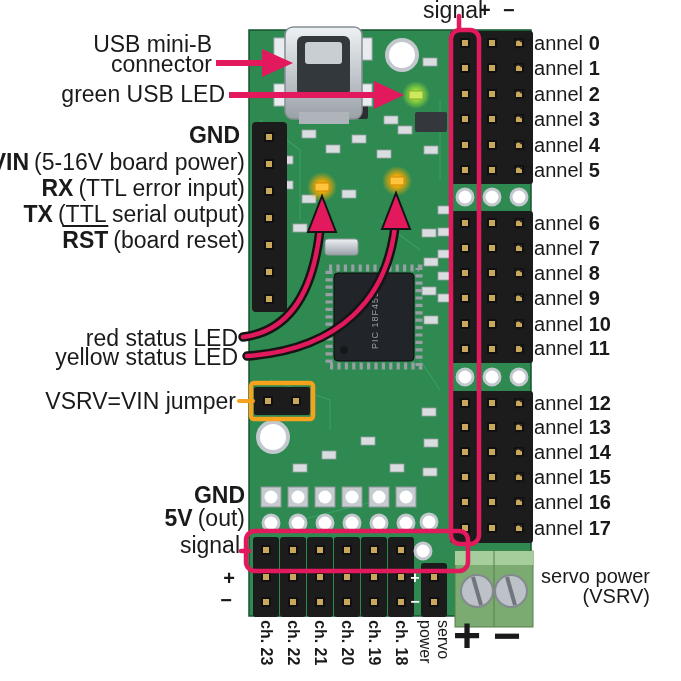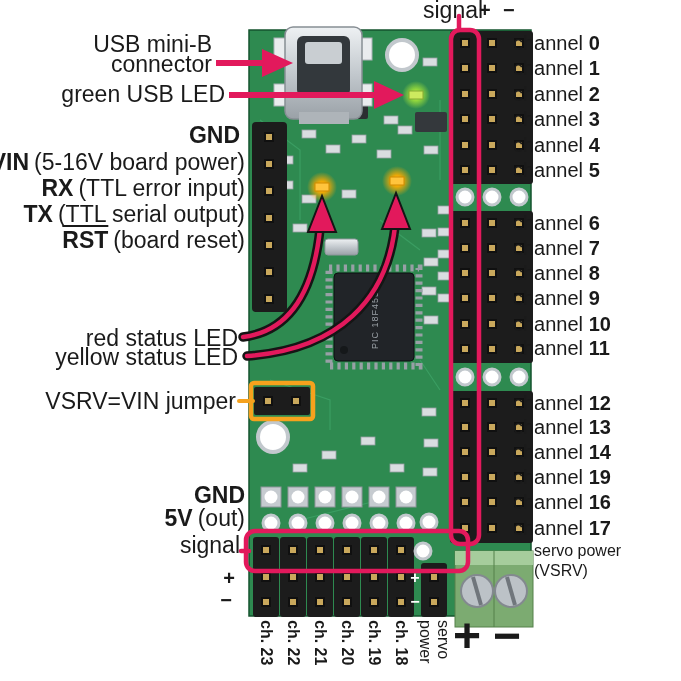--- a/index.html
+++ b/index.html
@@ -11,21 +11,21 @@
   .r{text-align:center;}
   .d{margin-left:5px;}
   .ov{text-decoration:overline;margin-left:8px;}
   .bold{font-weight:bold;}
   .pm{position:absolute;font-size:20px;font-weight:bold;line-height:20px;}
   .chl{position:absolute;left:513px;font-size:20px;line-height:20px;height:20px;white-space:nowrap;text-align:right;}
   .rot{position:absolute;transform:rotate(90deg);transform-origin:0 0;font-size:16px;font-weight:bold;
        line-height:18px;white-space:nowrap;width:60px;text-align:left;}
   .rot2{position:absolute;transform:rotate(90deg);transform-origin:0 0;font-size:16px;font-weight:normal;
        line-height:18px;width:60px;text-align:left;}
-  .svp{position:absolute;left:534px;top:541px;width:116px;text-align:left;font-size:16px;line-height:20px;}
+  .svp{position:absolute;left:534px;top:566px;width:116px;text-align:right;font-size:20px;line-height:20px;}
   .big{position:absolute;font-size:48px;font-weight:bold;line-height:48px;}
   
   .an{stroke:var(--red);stroke-width:4.5;fill:none;stroke-linecap:round;}
   .an6{stroke:var(--red);stroke-width:6;fill:none;}
   .anr{stroke:var(--red);stroke-width:4.5;fill:none;}
   .ano{stroke:var(--orange);stroke-width:4.5;fill:none;}
   .ano2{stroke:var(--orange);stroke-width:4;stroke-linecap:round;}
   .anb{stroke:#151515;stroke-width:9.5;fill:none;stroke-linecap:round;}
   .curve{stroke:var(--red);stroke-width:4.5;fill:none;stroke-linecap:round;}
   .ah{fill:var(--red);}
@@ -351,21 +351,21 @@
 <div class="chl" style="top:160px"><span>channel</span>&nbsp;<b>5</b></div>
 <div class="chl" style="top:213px"><span>channel</span>&nbsp;<b>6</b></div>
 <div class="chl" style="top:238px"><span>channel</span>&nbsp;<b>7</b></div>
 <div class="chl" style="top:263px"><span>channel</span>&nbsp;<b>8</b></div>
 <div class="chl" style="top:288px"><span>channel</span>&nbsp;<b>9</b></div>
 <div class="chl" style="top:314px"><span>channel</span>&nbsp;<b>10</b></div>
 <div class="chl" style="top:338px"><span>channel</span>&nbsp;<b>11</b></div>
 <div class="chl" style="top:393px"><span>channel</span>&nbsp;<b>12</b></div>
 <div class="chl" style="top:417px"><span>channel</span>&nbsp;<b>13</b></div>
 <div class="chl" style="top:442px"><span>channel</span>&nbsp;<b>14</b></div>
-<div class="chl" style="top:467px"><span>channel</span>&nbsp;<b>19</b></div>
+<div class="chl" style="top:467px"><span>channel</span>&nbsp;<b>15</b></div>
 <div class="chl" style="top:492px"><span>channel</span>&nbsp;<b>16</b></div>
 <div class="chl" style="top:518px"><span>channel</span>&nbsp;<b>17</b></div>
 
 <div class="svp">
   <div>servo power</div>
   <div>(VSRV)</div>
 </div>
 
 <div class="rot" style="left:275px;top:620px">ch. 23</div>
 <div class="rot" style="left:302px;top:620px">ch. 22</div>

